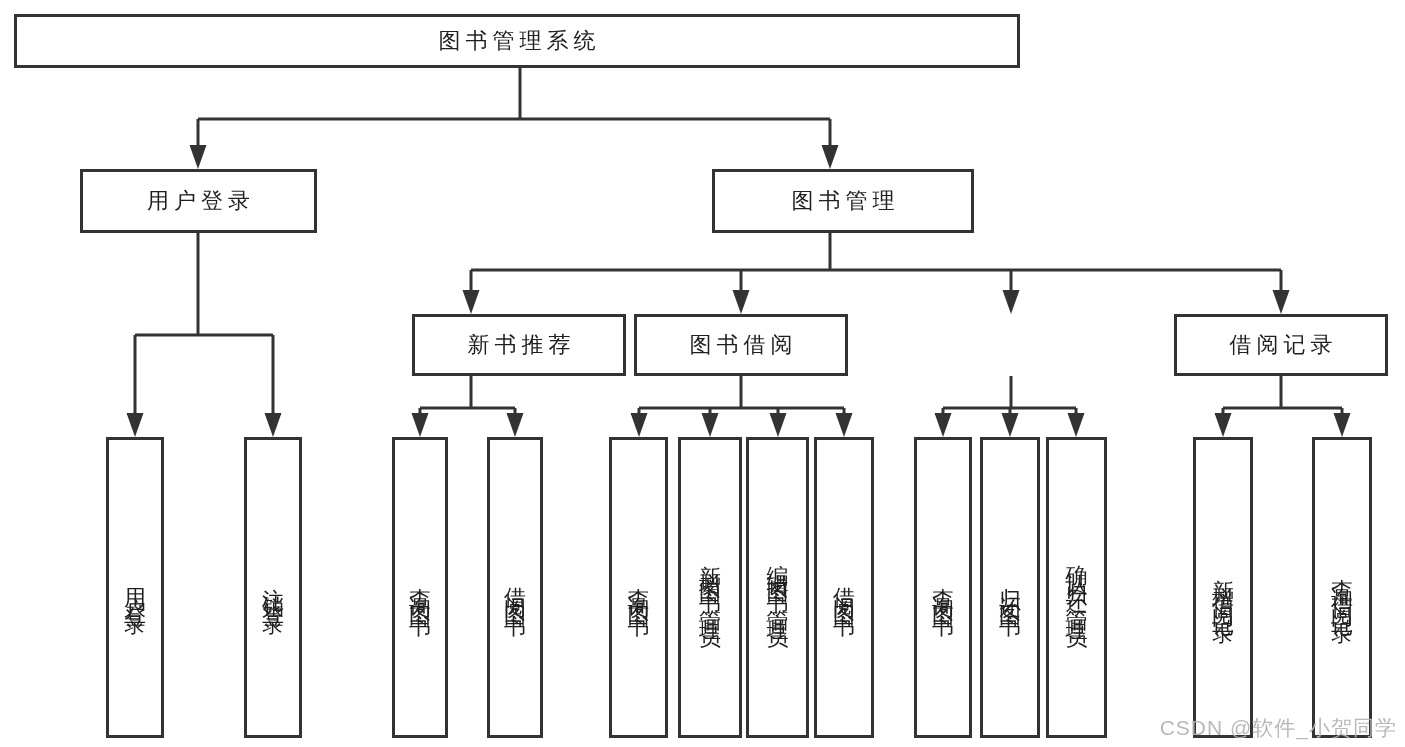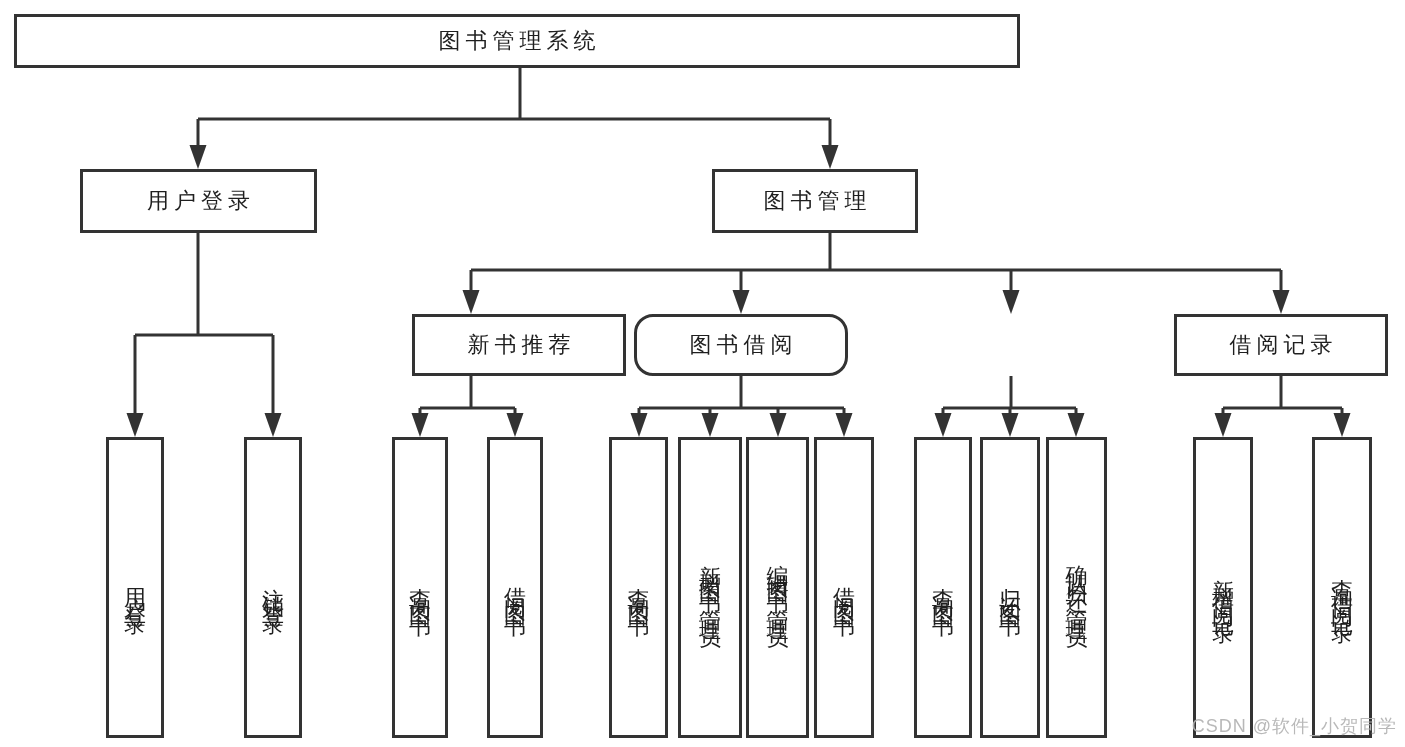--- a/index.html
+++ b/index.html
@@ -22,21 +22,21 @@
     display:flex; align-items:center; justify-content:center;
     font-size:22px; color:var(--text); line-height:1;
   }
   .h{letter-spacing:5px; text-indent:5px;}
   .v{
     writing-mode:vertical-rl; text-orientation:mixed;
     letter-spacing:9px; font-size:22px;
   }
   .watermark{
     position:absolute; right:8px; top:714px; z-index:5;
-    font-size:18px; letter-spacing:1px;
+    font-size:21px; letter-spacing:1px;
     color:var(--wm); opacity:.92; white-space:nowrap;
   }
 </style>
 </head>
 <body>
 
 <div class="canvas">
 
   <svg class="connectors" width="1405" height="747" viewBox="0 0 1405 747" aria-hidden="true">
     <g class="wire">
@@ -104,28 +104,28 @@
     </g>
   </svg>
 
   <div class="node h" style="left:14px;top:14px;width:1006px;height:54px;">
     <span>图书管理系统</span>
   </div>
 
   <div class="node h" style="left:80px;top:169px;width:237px;height:64px;">
     <span>用户登录</span>
   </div>
-  <div class="node h" style="left:712px;top:169px;width:206px;height:64px;">
+  <div class="node h" style="left:712px;top:169px;width:262px;height:64px;">
     <span>图书管理</span>
   </div>
 
   <div class="node h" style="left:364px;top:314px;width:214px;height:62px;margin-left:48px;">
     <span>新书推荐</span>
   </div>
-  <div class="node h" style="left:634px;top:314px;width:214px;height:62px;border-radius:19px;">
+  <div class="node h" style="left:634px;top:314px;width:214px;height:62px;">
     <span>图书借阅</span>
   </div>
   <div class="node h" style="left:1174px;top:314px;width:214px;height:62px;">
     <span>借阅记录</span>
   </div>
 
   <div class="node v" style="left:106px;top:437px;width:58px;height:301px;">
     <span>用户登录</span>
   </div>
   <div class="node v" style="left:244px;top:437px;width:58px;height:301px;">

